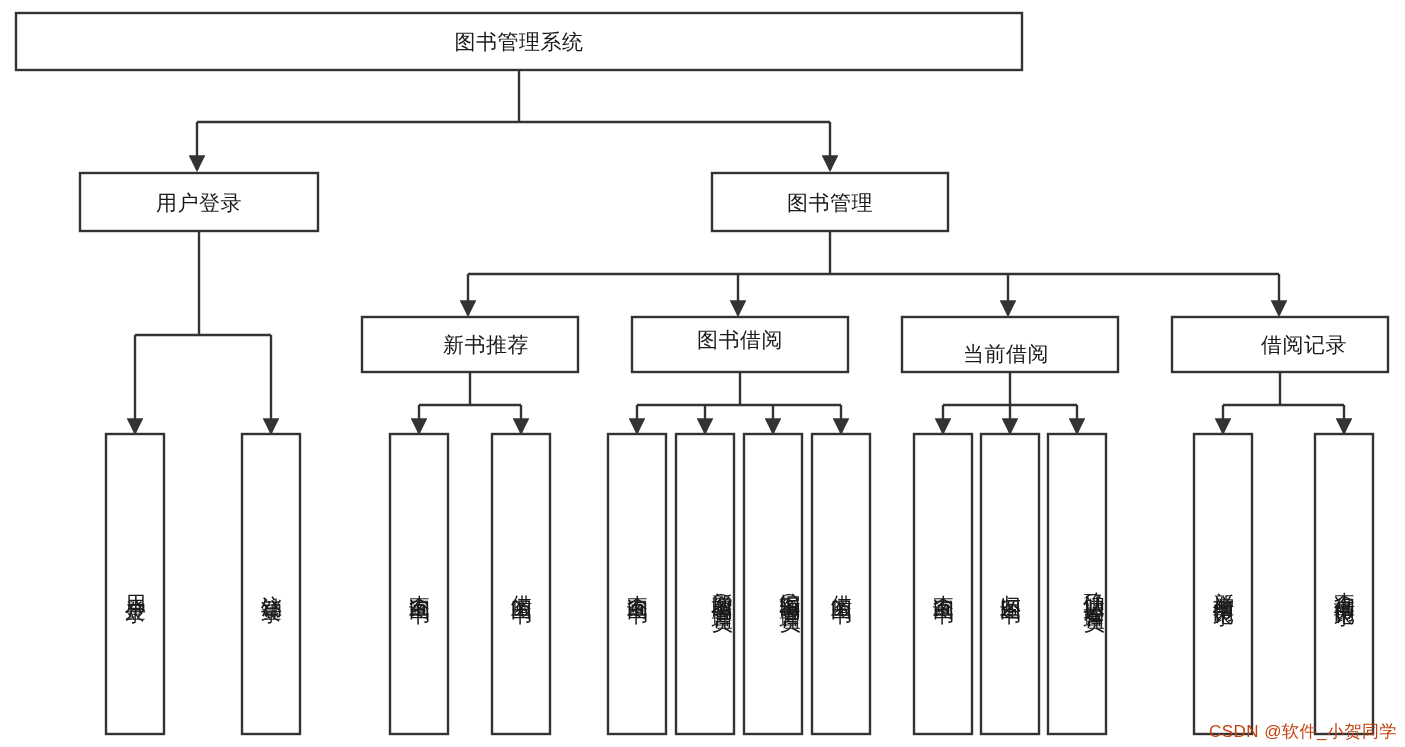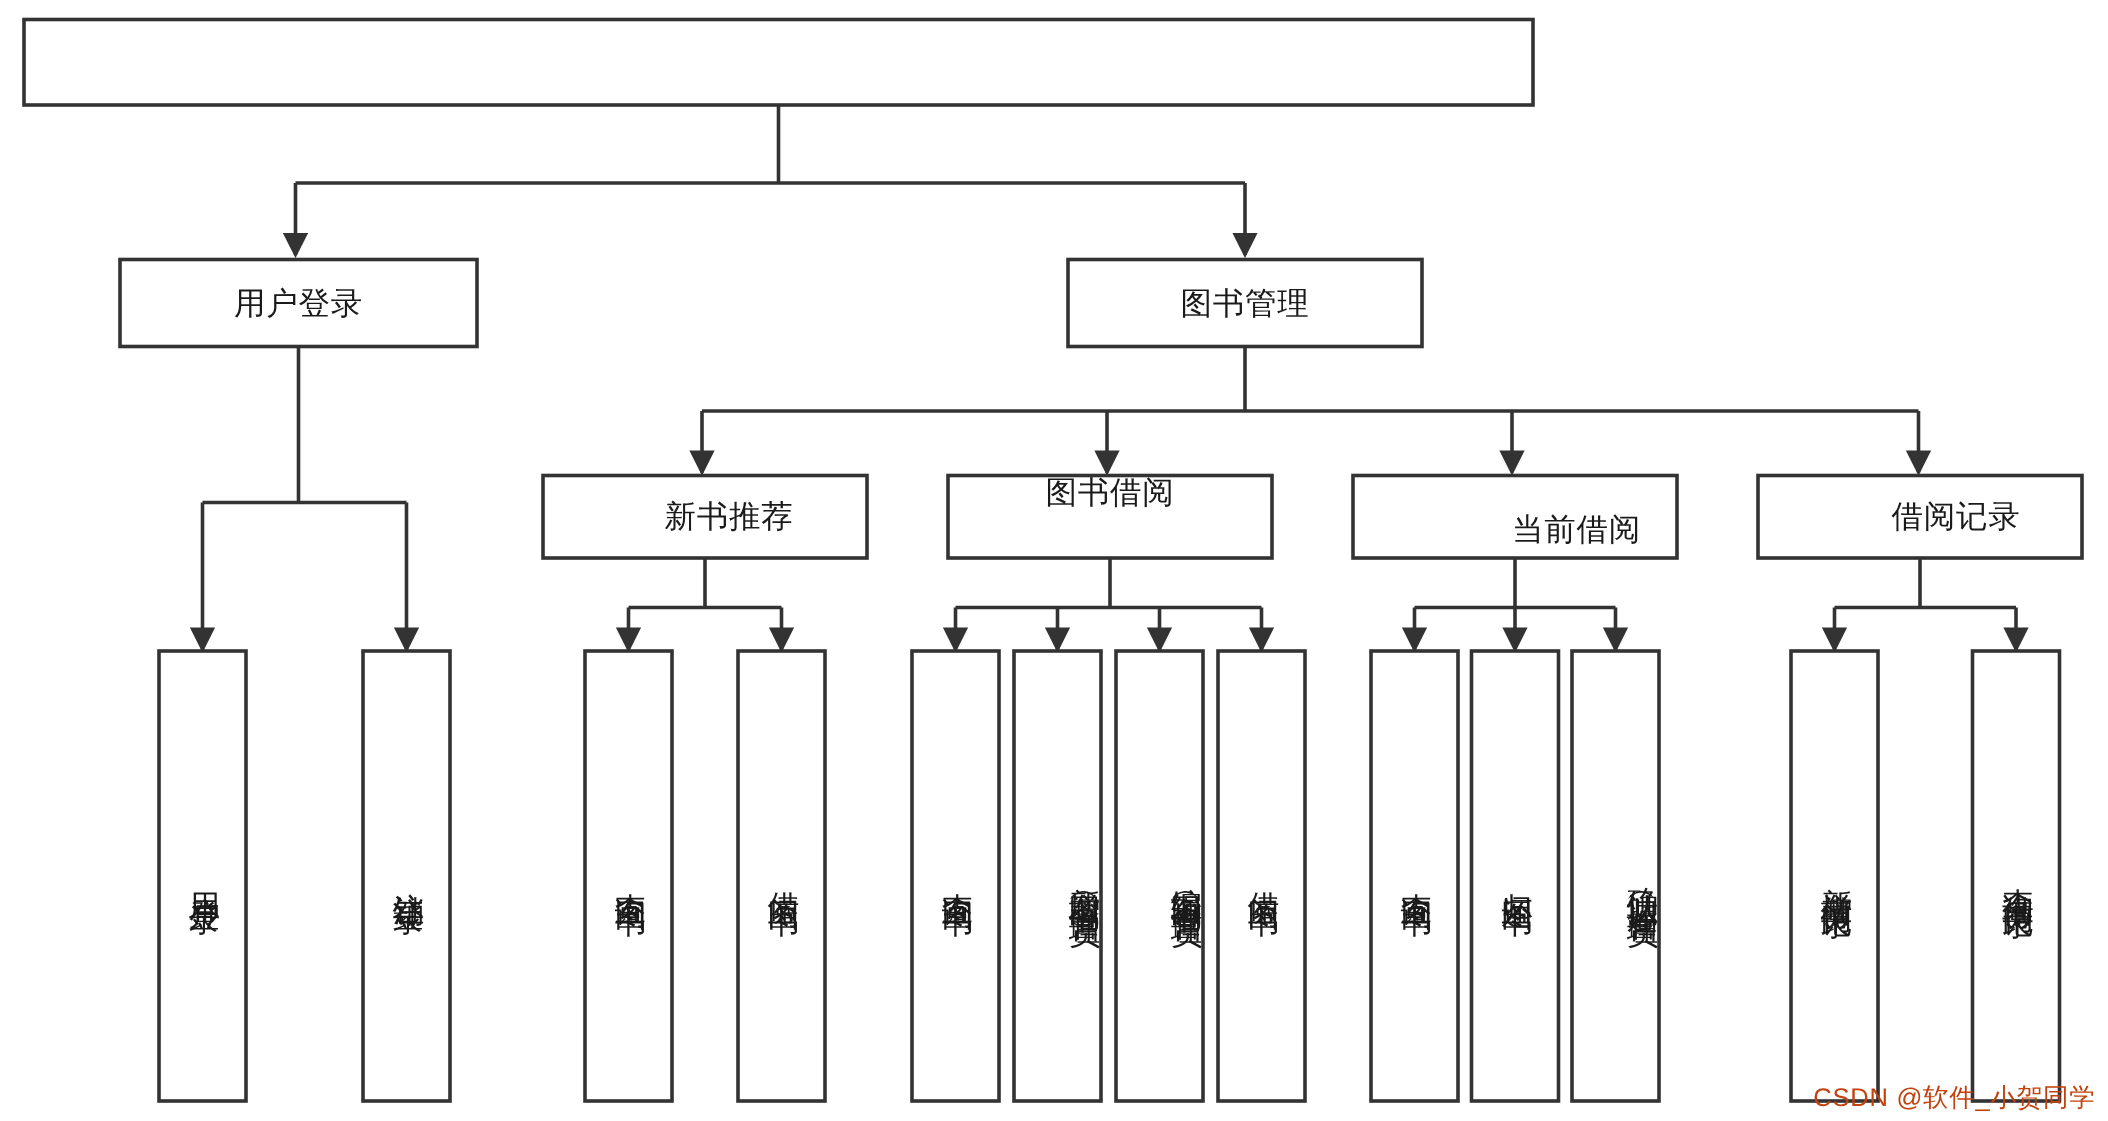--- a/index.html
+++ b/index.html
@@ -90,27 +90,28 @@
     <rect class="node-rect" x="812" y="434" width="58" height="300"></rect>
 
     <rect class="node-rect" x="914" y="434" width="58" height="300"></rect>
     <rect class="node-rect" x="981" y="434" width="58" height="300"></rect>
     <rect class="node-rect" x="1048" y="434" width="58" height="300"></rect>
 
     <rect class="node-rect" x="1194" y="434" width="58" height="300"></rect>
     <rect class="node-rect" x="1315" y="434" width="58" height="300"></rect>
   </svg>
 
+  <div class="node-label h-label" style="left:16px;top:13px;width:1006px;height:57px;">图书管理系统</div>
 
   <div class="node-label h-label" style="left:80px;top:173px;width:238px;height:58px;">用户登录</div>
   <div class="node-label h-label" style="left:712px;top:173px;width:236px;height:58px;">图书管理</div>
 
   <div class="node-label h-label" style="left:362px;top:317px;width:216px;height:55px;padding-left:16px;">新书推荐</div>
-  <div class="node-label h-label" style="left:632px;top:304px;width:216px;height:49px;">图书借阅</div>
-  <div class="node-label h-label" style="left:943px;top:317px;width:216px;height:72px;text-align:right;">当前借阅</div>
+  <div class="node-label h-label" style="left:632px;top:317px;width:216px;height:49px;font-family:Liberation Mono, monospace;">图书借阅</div>
+  <div class="node-label h-label" style="left:898px;top:317px;width:216px;height:72px;text-align:right;">当前借阅</div>
   <div class="node-label h-label" style="left:1172px;top:317px;width:216px;height:55px;padding-left:24px;">借阅记录</div>
 
   <div class="node-label v-label" style="left:106px;top:434px;width:58px;height:300px;">用户登录</div>
   <div class="node-label v-label" style="left:242px;top:434px;width:58px;height:300px;">注销登录</div>
 
   <div class="node-label v-label" style="left:390px;top:434px;width:58px;height:300px;">查询图书</div>
   <div class="node-label v-label" style="left:492px;top:434px;width:58px;height:300px;">借阅图书</div>
 
   <div class="node-label v-label" style="left:608px;top:434px;width:58px;height:300px;">查询图书</div>
   <div class="node-label v-label top-anchor" style="left:676px;top:434px;width:58px;height:300px;">新增图书（管理员）</div>

